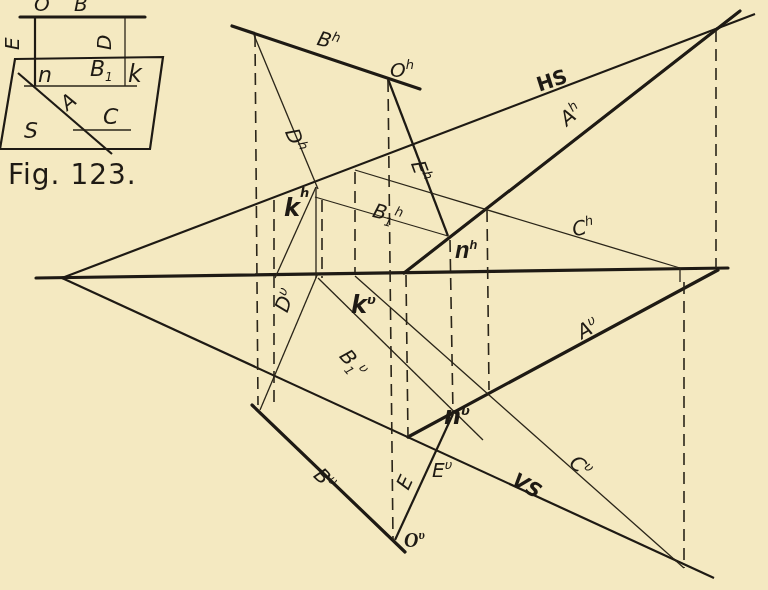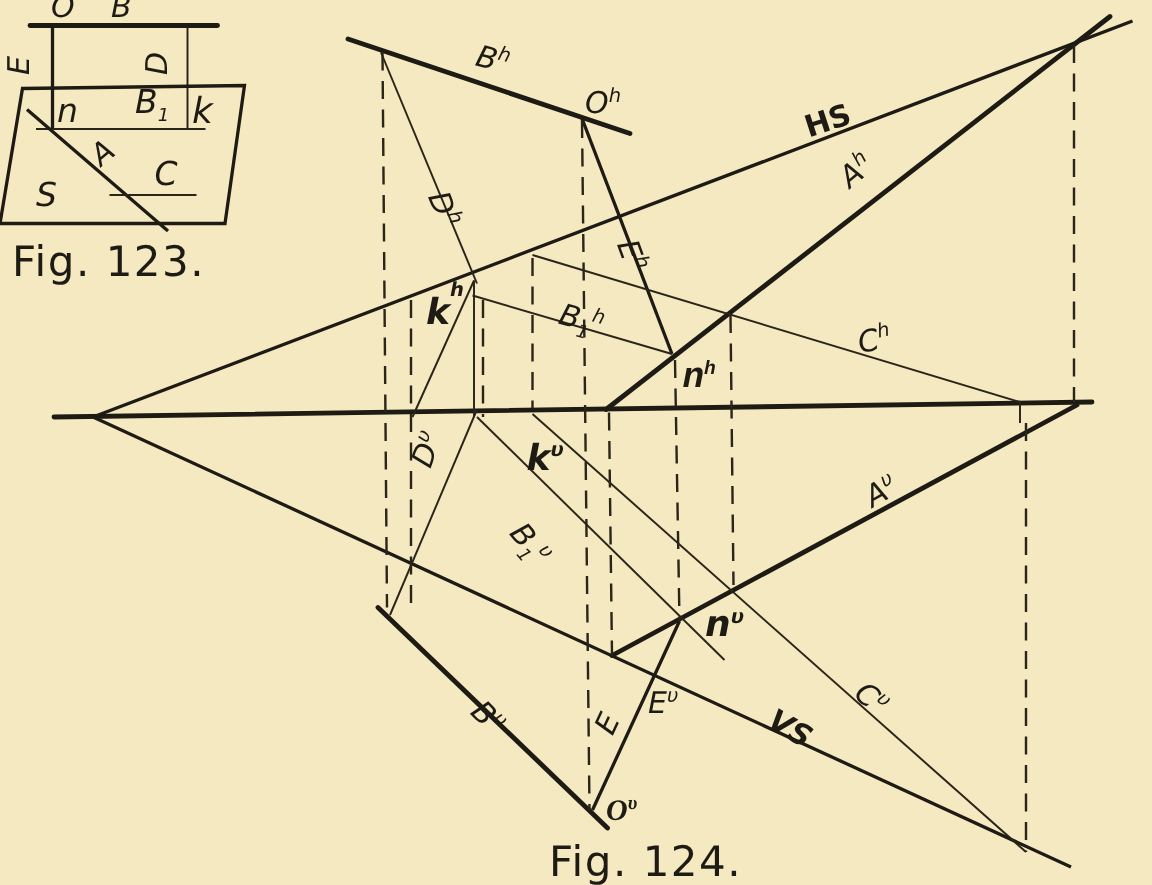--- a/index.html
+++ b/index.html
@@ -103,22 +103,21 @@
 <div class="lbl" style="left:292px;top:118px;transform:rotate(68deg);"><span>D</span><sup>h</sup></div>
 <div class="lbl" style="left:418px;top:150px;transform:rotate(70deg);"><span>E</span><sup>h</sup></div>
 <div class="lbl bold" style="left:284px;top:196px;"><span>k</span><sup style="position:relative;top:-10px;">h</sup></div>
 <div class="lbl" style="left:373px;top:198px;transform:rotate(16deg);"><span>B</span><sub>1</sub><sup>h</sup></div>
 <div class="lbl" style="left:572px;top:218px;transform:rotate(-12deg);"><span>C</span><sup>h</sup></div>
 <div class="lbl bold" style="left:455px;top:239px;font-family:Liberation Mono, monospace;"><span>n</span><sup>h</sup></div>
 <div class="lbl" style="left:280px;top:300px;transform:rotate(-70deg);"><span>D</span><sup>υ</sup></div>
 <div class="lbl bold" style="left:312px;top:293px;margin-left:39px;"><span>k</span><sup>υ</sup></div>
 <div class="lbl" style="left:343px;top:340px;transform:rotate(50deg);"><span>B</span><sub>1</sub><sup>υ</sup></div>
 <div class="lbl" style="left:578px;top:322px;transform:rotate(-30deg);"><span>A</span><sup>υ</sup></div>
-<div class="lbl bold" style="left:470px;top:404px;"><span>n</span><sup>υ</sup></div>
+<div class="lbl bold" style="left:444px;top:404px;"><span>n</span><sup>υ</sup></div>
 <div class="lbl" style="left:573px;top:448px;transform:rotate(40deg);"><span>C</span><sup>υ</sup></div>
 <div class="lbl" style="left:318px;top:460px;transform:rotate(45deg);"><span>B</span><sup>υ</sup></div>
 <div class="lbl" style="left:402px;top:478px;transform:rotate(-65deg);">E</div>
 <div class="lbl" style="left:432px;top:458px;"><span>E</span><sup>υ</sup></div>
 <div class="lbl" style="left:514px;top:468px;font-weight:bold;transform:rotate(30deg);">VS</div>
 <div class="lbl" style="left:404px;top:528px;font-weight:bold;font-family:Liberation Serif, serif;"><span>O</span><sup>υ</sup></div>
-<div class="cap" style="left:366px;top:558px;">Fig. 124.</div>
 
 </div>
 
 </body></html>

